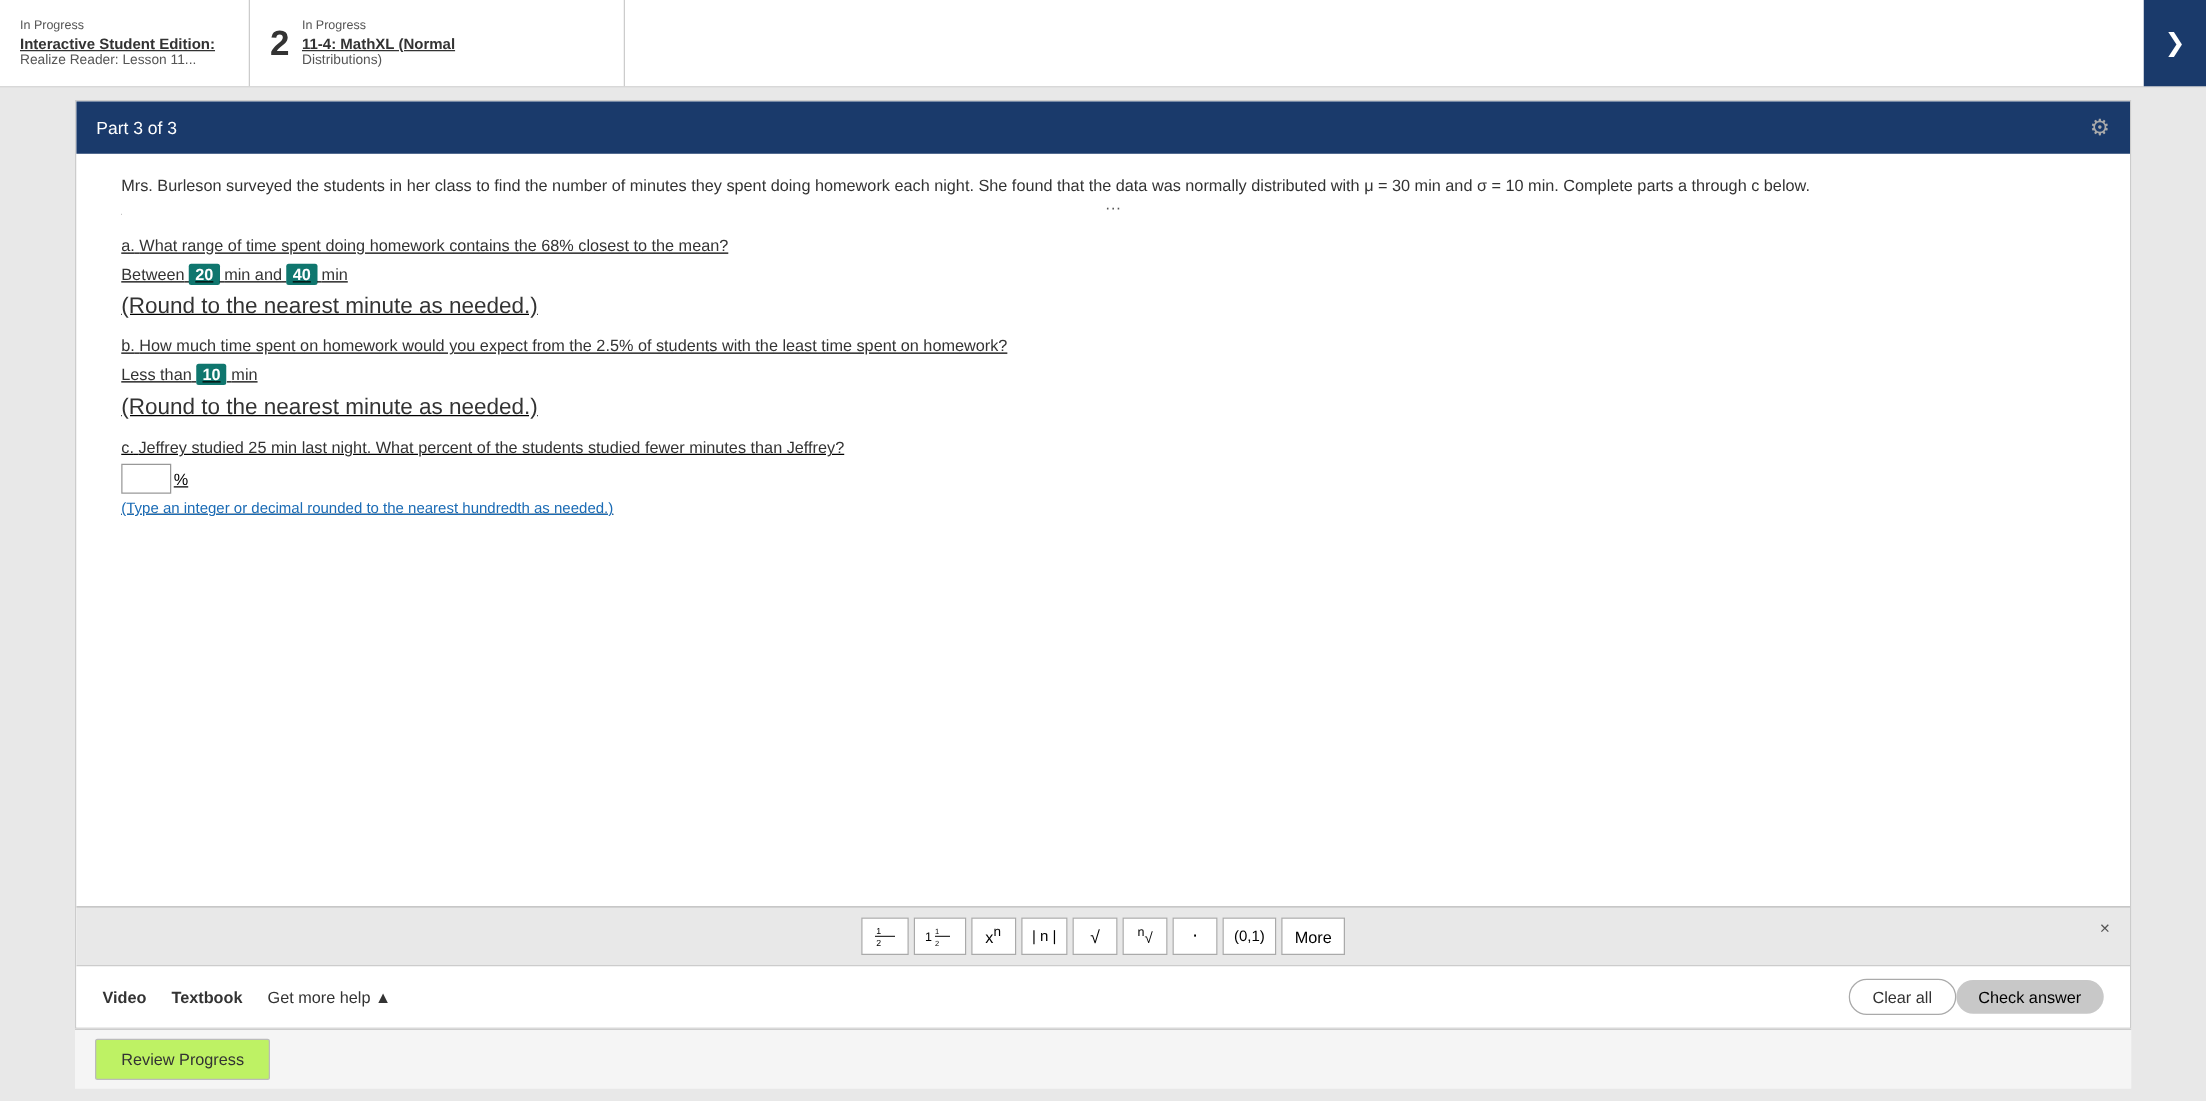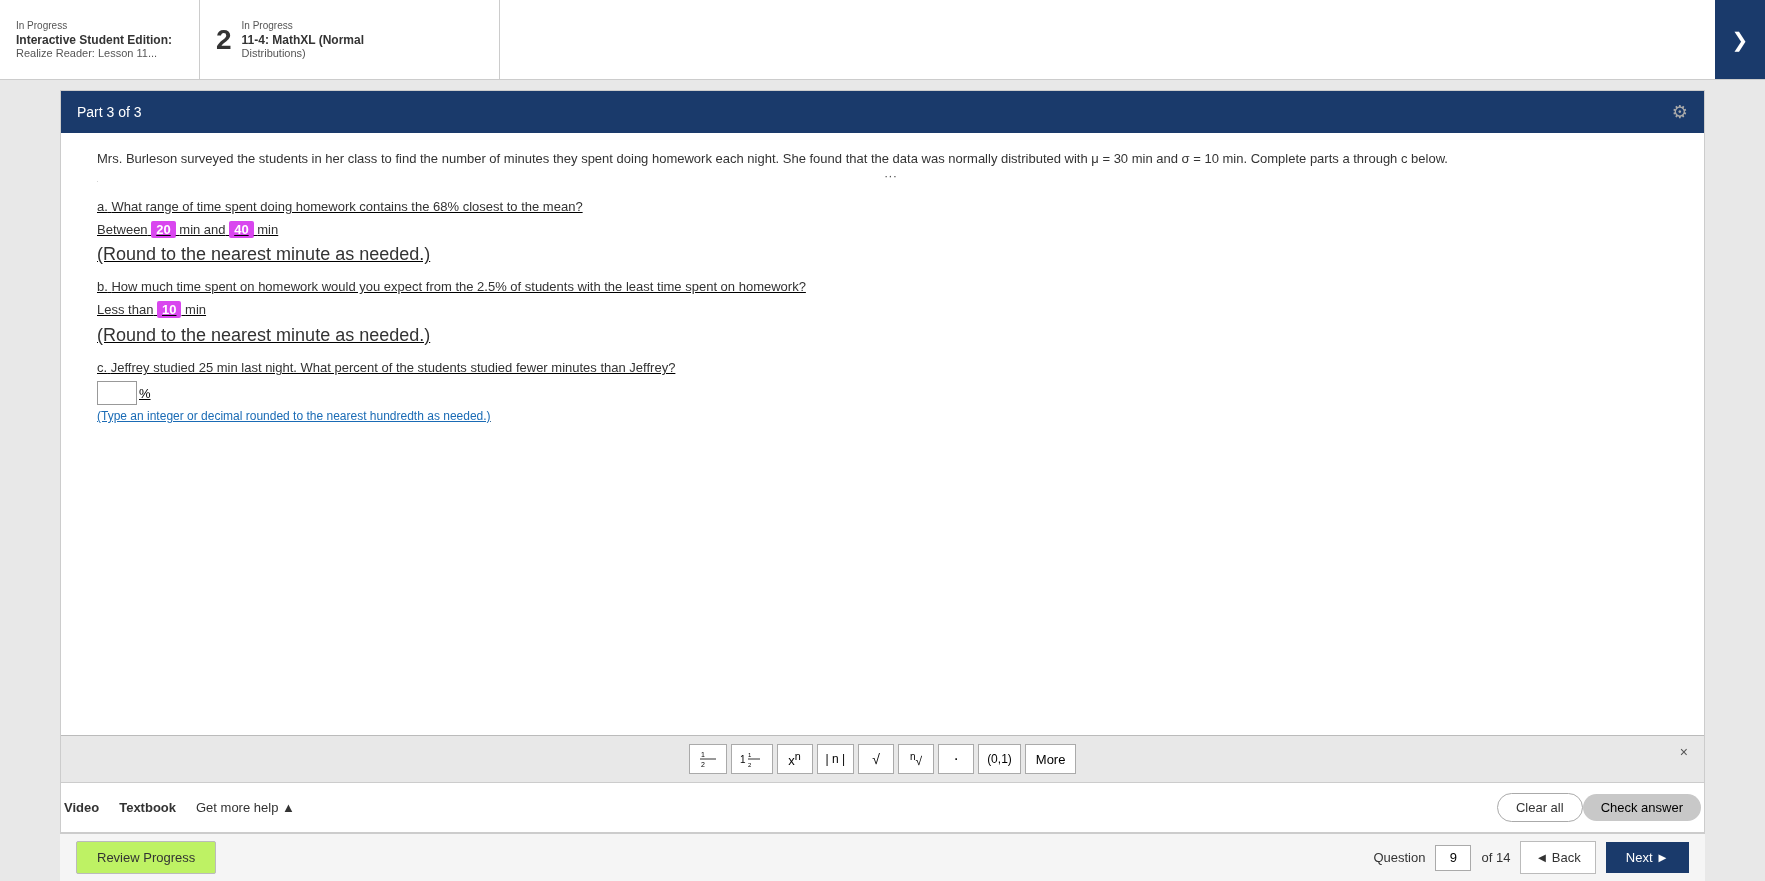--- a/index.html
+++ b/index.html
@@ -4,34 +4,35 @@
   <style>
     * { box-sizing: border-box; margin: 0; padding: 0; }
     body { font-family: Arial, sans-serif; font-size: 14px; background: #d0d0d0; width: 1765px; height: 881px; overflow: hidden; }
 
     
     .top-nav {
       display: flex;
       align-items: stretch;
       background: #fff;
       border-bottom: 1px solid #ccc;
-      height: 80px;
+      height: 70px;
     }
     .nav-item {
       display: flex;
       flex-direction: column;
       justify-content: center;
       padding: 8px 16px;
       border-right: 1px solid #ccc;
       min-width: 200px;
     }
     .nav-item-title {
       font-size: 12px;
       font-weight: bold;
       color: #333;
+      text-decoration: underline;
     }
     .nav-item-subtitle {
       font-size: 11px;
       color: #555;
     }
     .nav-badge {
       font-size: 10px;
       color: #555;
       margin-bottom: 2px;
     }
@@ -141,21 +142,21 @@
     .question-label span {
       font-weight: normal;
     }
     .answer-line {
       font-size: 13px;
       color: #333;
       margin-bottom: 4px;
       line-height: 1.6;
     }
     .answer-highlight {
-      background: #d946ef;
+      background: #0f766e;
       color: #fff;
       padding: 1px 5px;
       border-radius: 2px;
       font-weight: bold;
     }
     .note-text {
       font-size: 18px;
       color: #333;
       margin-bottom: 8px;
     }
@@ -221,21 +222,21 @@
       top: 8px;
       cursor: pointer;
       font-size: 14px;
       color: #555;
     }
 
     
     .bottom-bar {
       display: flex;
       align-items: center;
-      padding: 10px 3px;
+      padding: 10px 21px;
       background: #fff;
       border-top: 1px solid #ccc;
     }
     .help-links {
       display: flex;
       gap: 20px;
     }
     .help-link {
       font-size: 13px;
       font-weight: bold;
@@ -461,21 +462,14 @@
       <div class="bottom-right">
         <button class="clear-btn">Clear all</button>
         <button class="check-btn">Check answer</button>
       </div>
     </div>
 
   </div>
 
   <div class="footer-bar">
     <button class="review-btn">Review Progress</button>
-    <div class="question-nav">
-      <span class="question-label-text">Question</span>
-      <input class="question-input" type="text" value="9" style="">
-      <span class="of-text">of 14</span>
-      <button class="back-btn">◄ Back</button>
-      <button class="next-btn">Next ►</button>
-    </div>
   </div>
 </div>
 
 </body></html>

